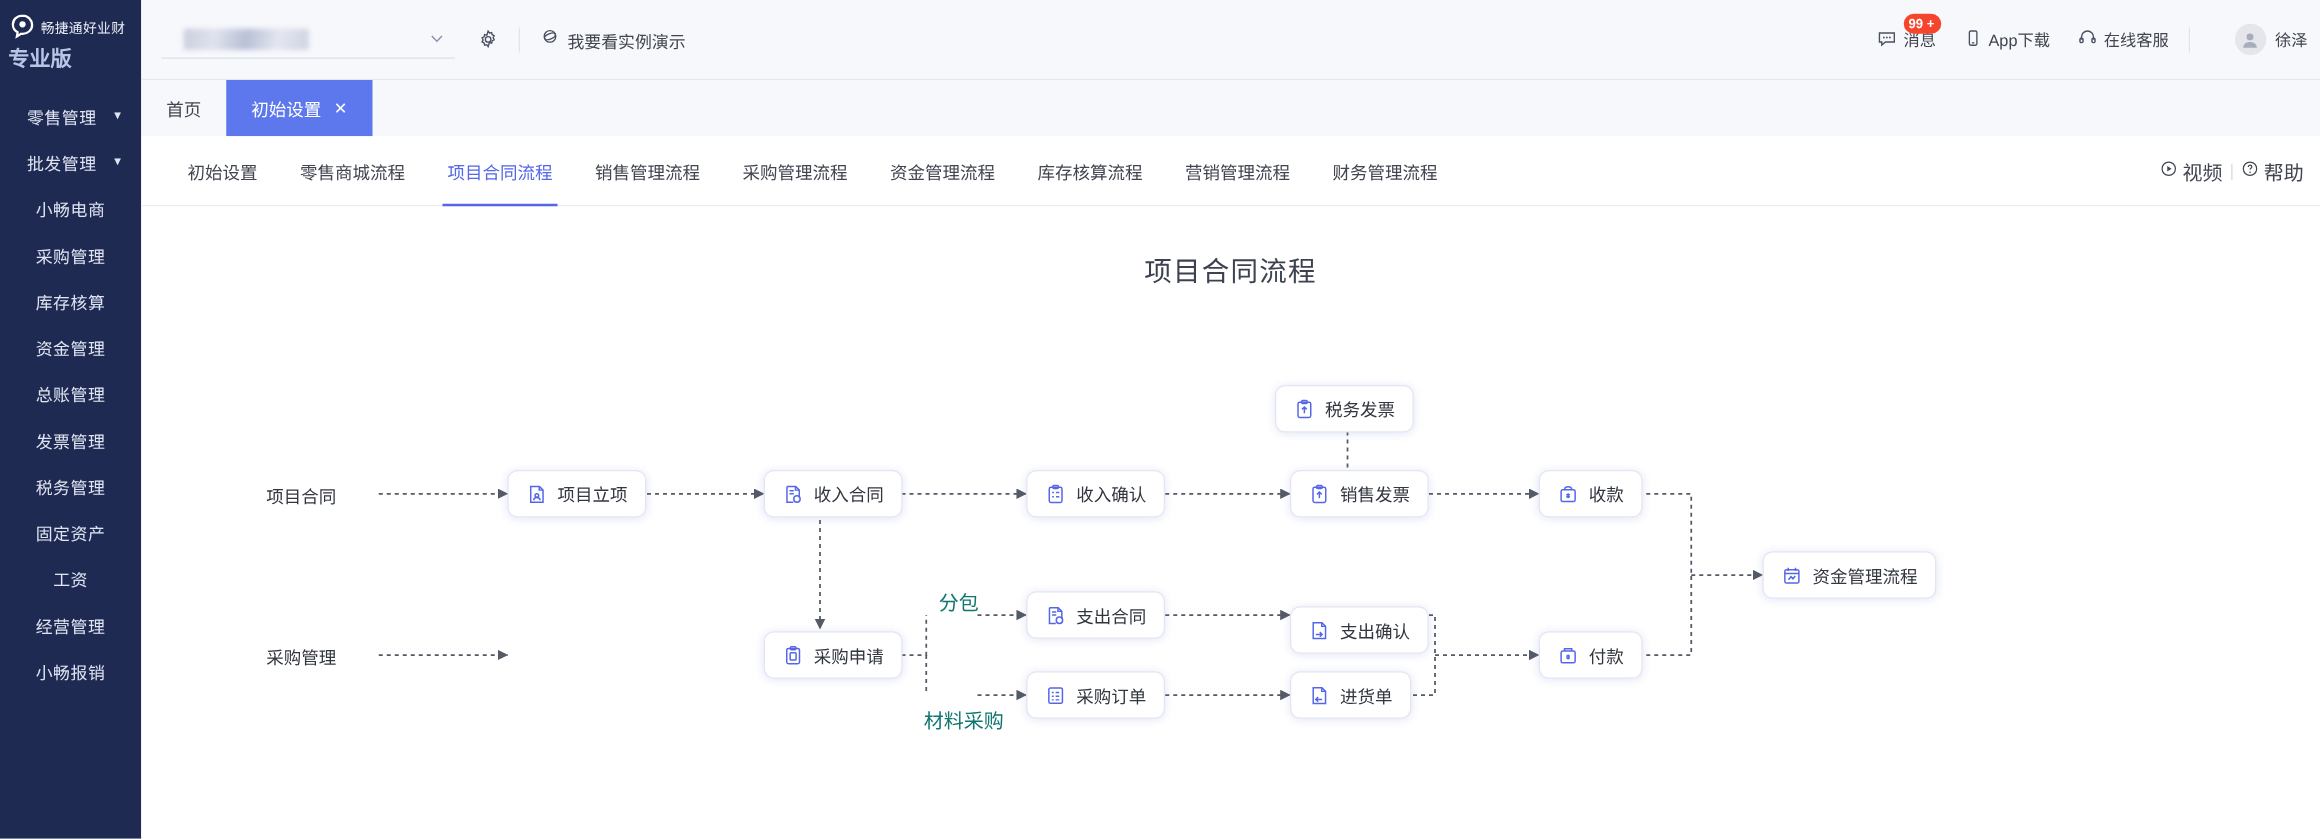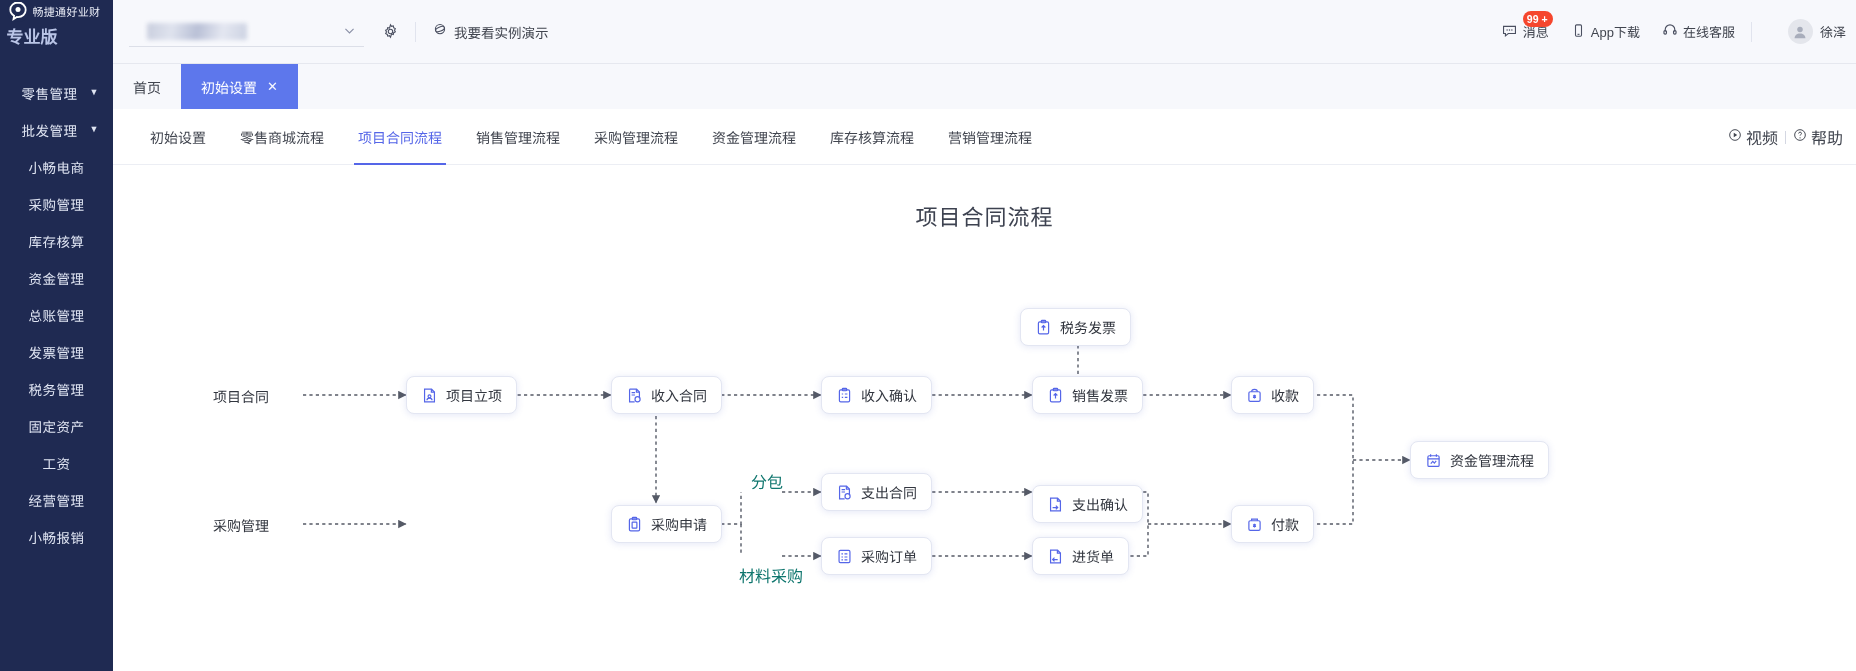--- a/index.html
+++ b/index.html
@@ -11,21 +11,21 @@
     background: #ffffff;
   }
   #app { position: relative; width: 1856px; height: 671px; background:#fff; }
 
   
   .sidebar {
     position:absolute; left:0; top:0; width:113px; height:671px;
     background:#1f2a52;
     display:flex; flex-direction:column; align-items:center;
   }
-  .brand { width:116px; height:64px; position:relative; padding-top:0; }
+  .brand { width:116px; height:64px; position:relative; padding-top:10px; }
   .brand-row { display:flex; align-items:center; gap:4px; padding-left:8px; }
   .logo-mark {
     width:22px; height:22px; border-radius:50%;
     background:#1f2a52; position:relative; flex:none;
   }
   .logo-mark svg { display:block; }
   .brand-name {
     color:#e9ecf6; font-size:11px; letter-spacing:.3px;
     white-space:nowrap; overflow:hidden;
   }
@@ -320,20 +320,23 @@
         <span>采购管理流程</span>
         </div>
       <div class="subtab">
         <span>资金管理流程</span>
         </div>
       <div class="subtab">
         <span>库存核算流程</span>
         </div>
       <div class="subtab">
         <span>营销管理流程</span>
+        </div>
+      <div class="subtab">
+        <span>财务管理流程</span>
         </div>
 
       <div class="subtabs-right">
         <span class="minilink">
           <span>
             <svg width="14" height="14" viewBox="0 0 16 16" fill="none" stroke="#41454f" stroke-width="1.1">
               <circle cx="8" cy="8" r="6.1"></circle>
                 <path d="M6.6 5.4l4 2.6-4 2.6z" fill="#41454f" stroke="none"></path>
             </svg>
           </span>

